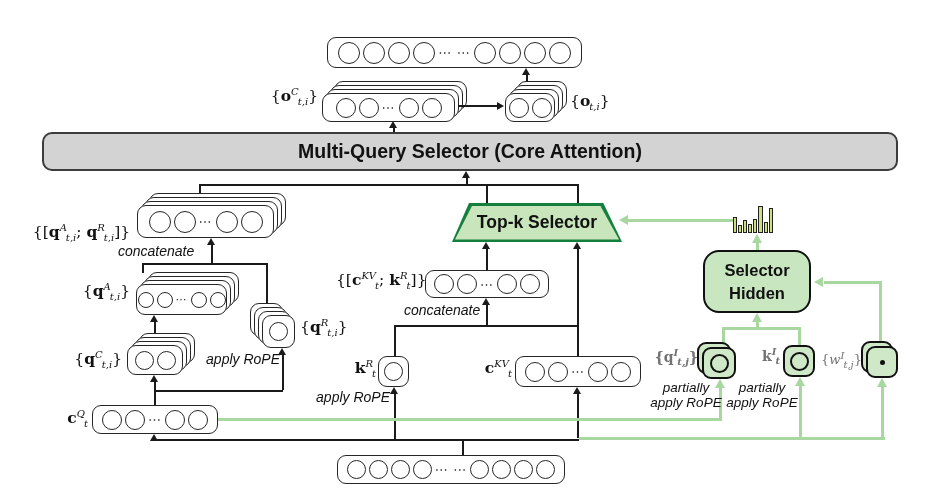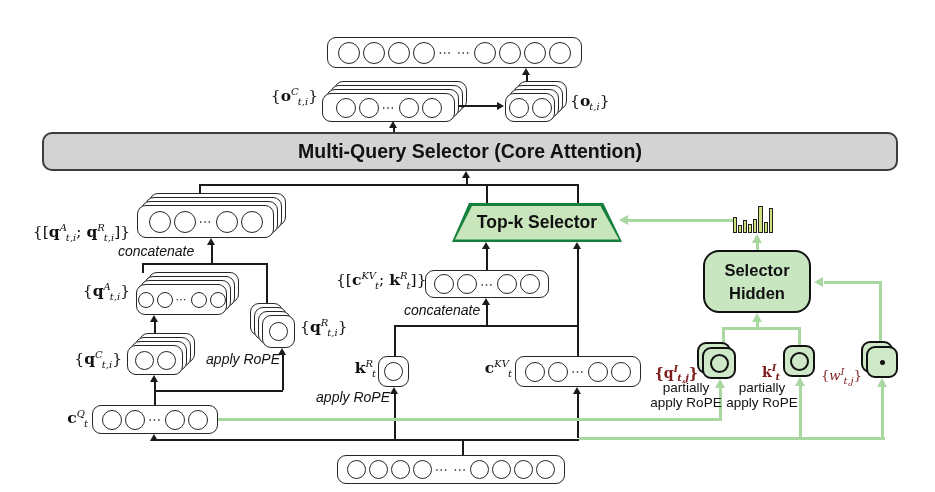--- a/index.html
+++ b/index.html
@@ -20,23 +20,23 @@
   .gbox{background:#cfe9c8;border:2.6px solid #111;border-radius:9px;}
   .gbox .c{background:transparent;border:2.4px solid #111;width:19px;height:19px;}
   .glayer{background:#cfe9c8;border:2.6px solid #111;border-radius:9px;}
   
   .lbl{position:absolute;font-size:16.5px;white-space:nowrap;}
   .lbl b,.lbl i,.math b{font-family:"DejaVu Serif",serif;}
   .math{position:absolute;font-family:"DejaVu Serif",serif;font-size:15.5px;white-space:nowrap;}
   .math sup,.math sub,.lbl sub{font-size:10px;font-style:italic;}
   .math sub{margin-left:-1px;}
   .ital{position:absolute;font-style:italic;font-size:14px;white-space:nowrap;}
-  .small-ital{position:absolute;font-size:13.5px;line-height:1.08;
+  .small-ital{position:absolute;font-style:italic;font-size:13.5px;line-height:1.08;
               white-space:pre-line;text-align:center;}
-  .greenmath{color:#7f1d1d;font-weight:bold;font-size:14px;margin-top:16px;}
+  .greenmath{color:#737373;font-weight:bold;font-size:14px;}
   .r{text-align:right;}
   
   .mqa{position:absolute;left:42px;top:132px;width:856px;height:39px;background:#d3d3d3;
        border:2px solid #3c3c3c;border-radius:10px;display:flex;align-items:center;justify-content:center;
        font-size:19.5px;font-weight:600;box-sizing:border-box;}
   
   .trap-outer{position:absolute;left:452px;top:203px;width:170px;height:39px;background:#15803d;
        clip-path:polygon(10% 0,89% 0,100% 100%,0 100%);}
   .trap-inner{position:absolute;left:3px;top:2.5px;right:3px;bottom:2.5px;background:#c9e5bb;
        clip-path:polygon(10.5% 0,88.5% 0,100% 100%,0 100%);}

